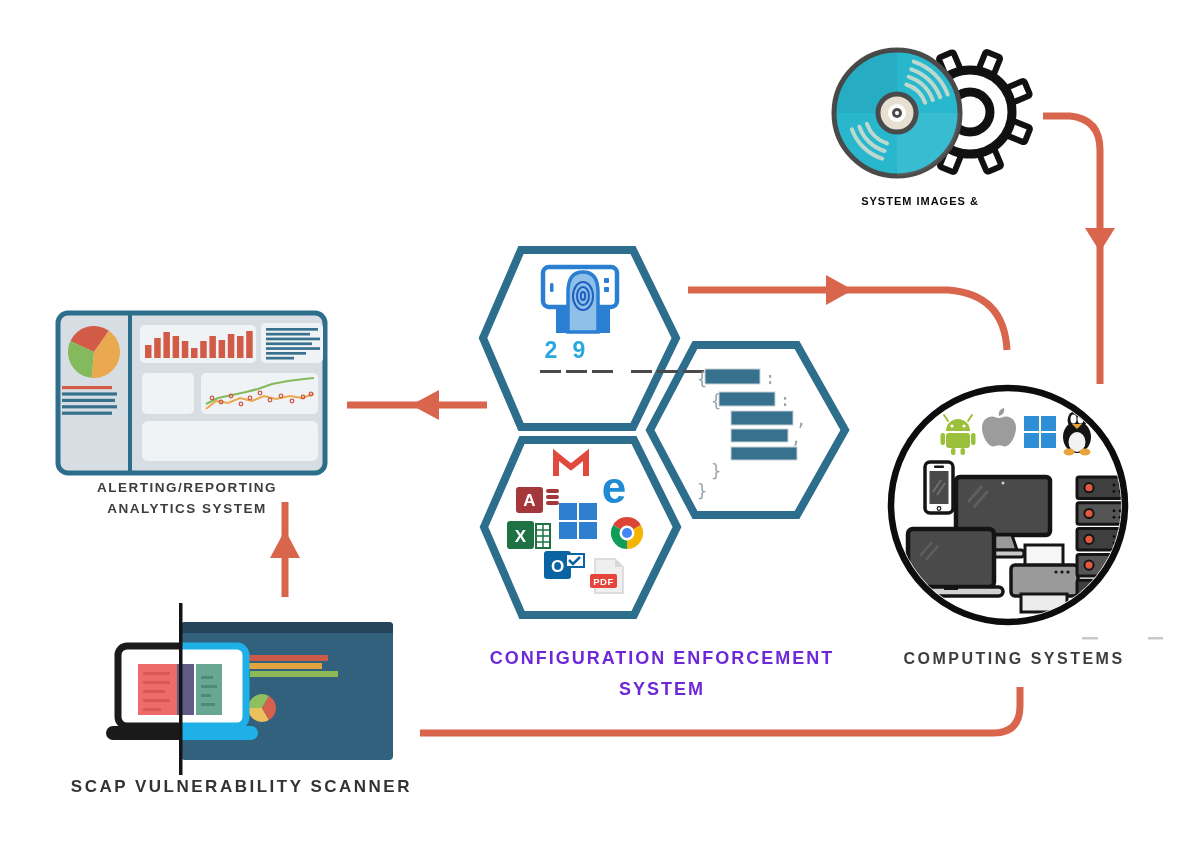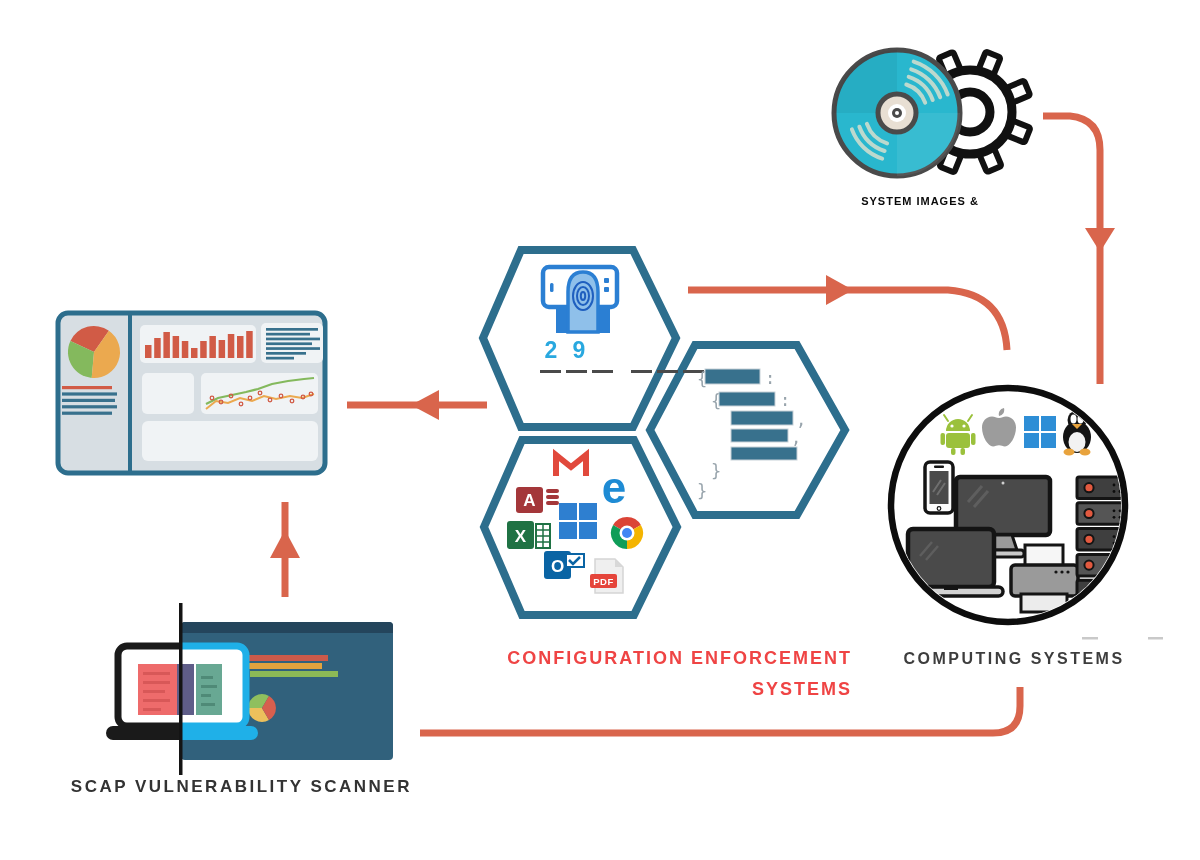--- a/index.html
+++ b/index.html
@@ -2,21 +2,21 @@
 <html><head>
 <meta charset="utf-8">
 <style>
   html,body{margin:0;padding:0;background:#fff;}
   .canvas{position:relative;width:1200px;height:860px;background:#ffffff;overflow:hidden;
           font-family:"Liberation Sans",sans-serif;}
   svg{position:absolute;left:0;top:0;}
   .lbl{position:absolute;font-weight:bold;text-align:center;}
   .lbl span{display:block;}
   #lbl-sysimg{left:810px;top:186px;width:220px;font-size:11px;letter-spacing:1px;line-height:30px;color:#0a0a0a;}
-  #lbl-config{left:472px;top:643px;width:380px;font-size:18px;letter-spacing:2px;line-height:31px;color:#ef4444;text-align:right;}
+  #lbl-config{left:472px;top:643px;width:380px;font-size:18px;letter-spacing:2px;line-height:31px;color:#6d28d9;}
   #lbl-computing{left:888px;top:650px;width:252px;font-size:16px;letter-spacing:2.5px;color:#3d3d3d;}
   #lbl-analytics{left:77px;top:477px;width:220px;font-size:13.5px;letter-spacing:1.5px;line-height:21px;color:#3d3d3d;}
   #lbl-scap{left:60px;top:777px;width:352px;font-size:17px;letter-spacing:2.5px;color:#333;text-align:right;}
   text{font-family:"Liberation Sans",sans-serif;}
   .code-glyph{font-family:"DejaVu Sans Mono",monospace;font-size:17px;fill:#98a4ac;}
 </style>
 </head>
 <body>
 
 <div class="canvas">
@@ -370,22 +370,26 @@
     </g>
     <rect x="179" y="603" width="3.5" height="172" fill="#141414"></rect>
   </g>
 </svg>
 
 <div class="lbl" id="lbl-sysimg">
   <span>SYSTEM IMAGES &amp;</span>
 </div>
 <div class="lbl" id="lbl-config">
   <span>CONFIGURATION ENFORCEMENT</span>
-  <span>SYSTEMS</span>
+  <span>SYSTEM</span>
 </div>
 <div class="lbl" id="lbl-computing">
   <span>COMPUTING SYSTEMS</span>
 </div>
+<div class="lbl" id="lbl-analytics">
+  <span>ALERTING/REPORTING</span>
+  <span>ANALYTICS SYSTEM</span>
+</div>
 <div class="lbl" id="lbl-scap">
   <span>SCAP VULNERABILITY SCANNER</span>
 </div>
 
 </div>
 
 </body></html>

